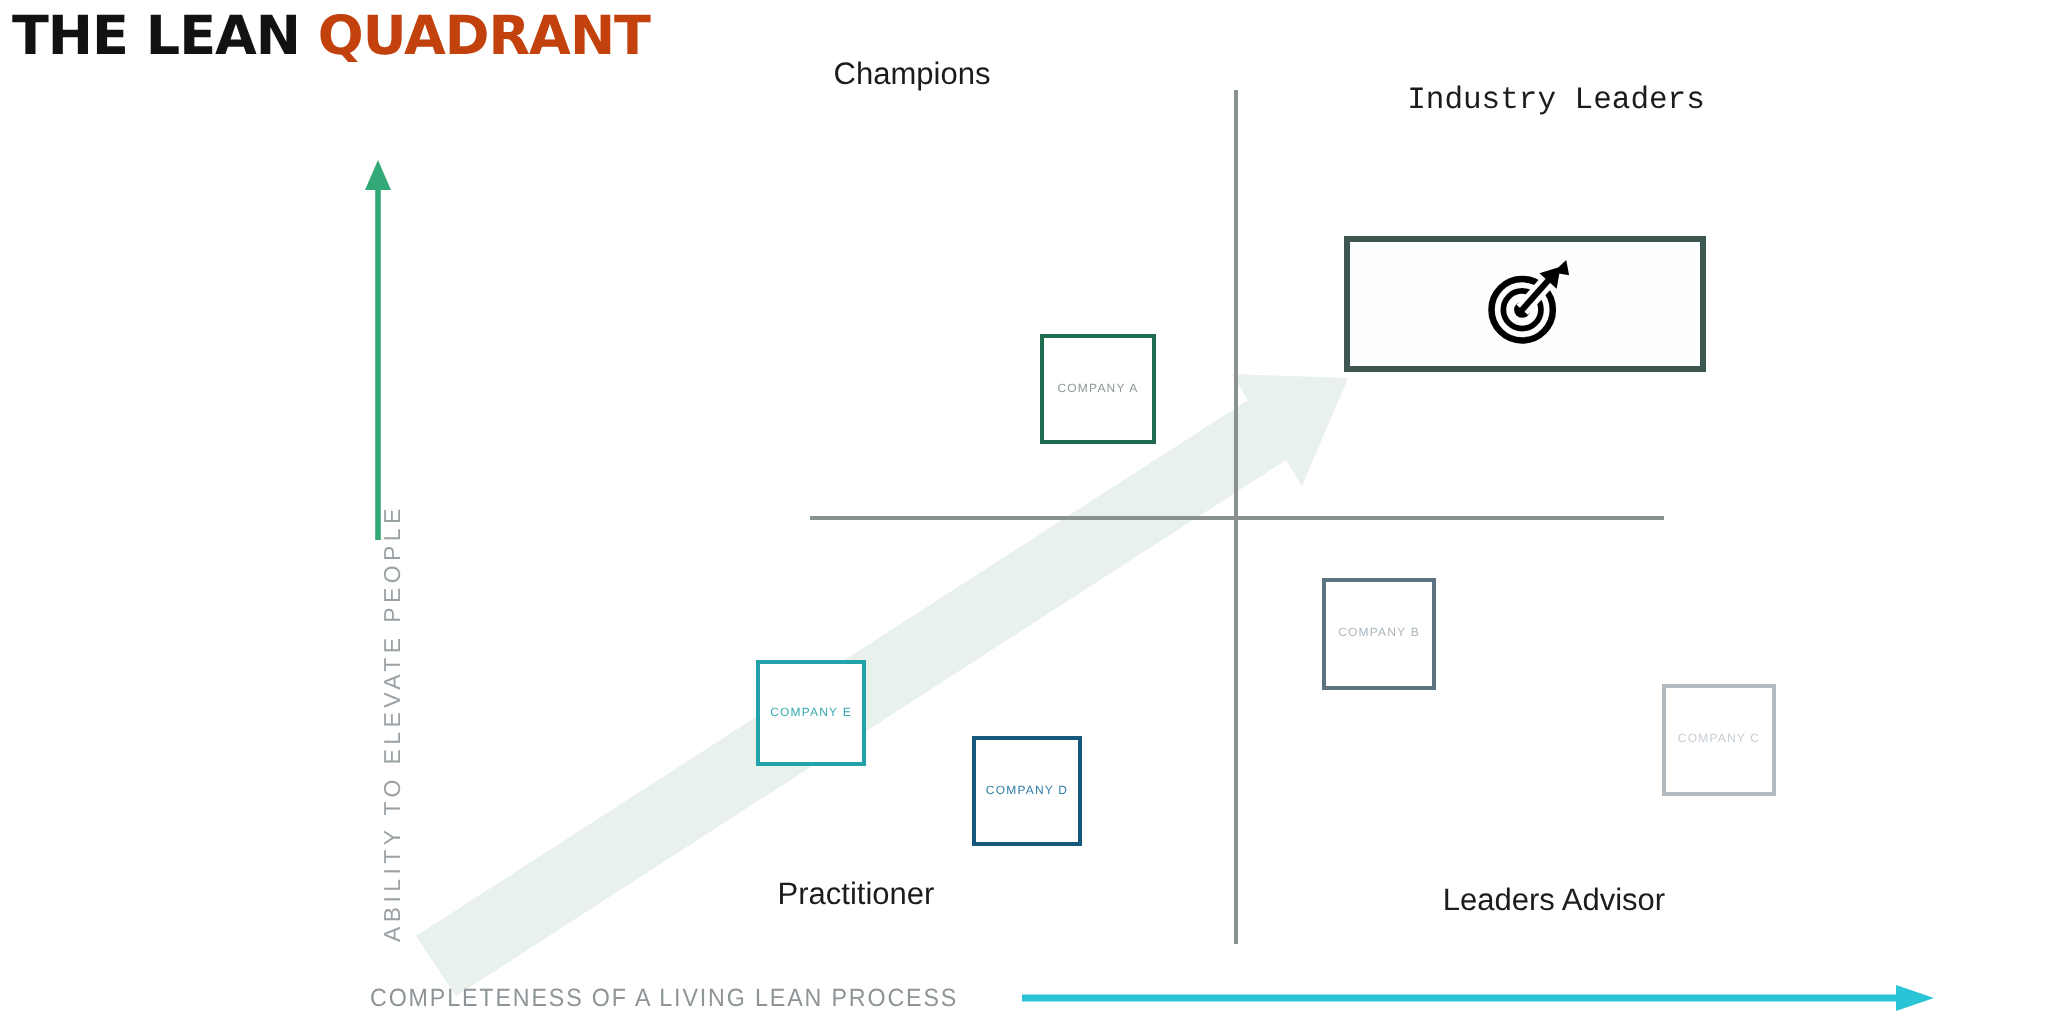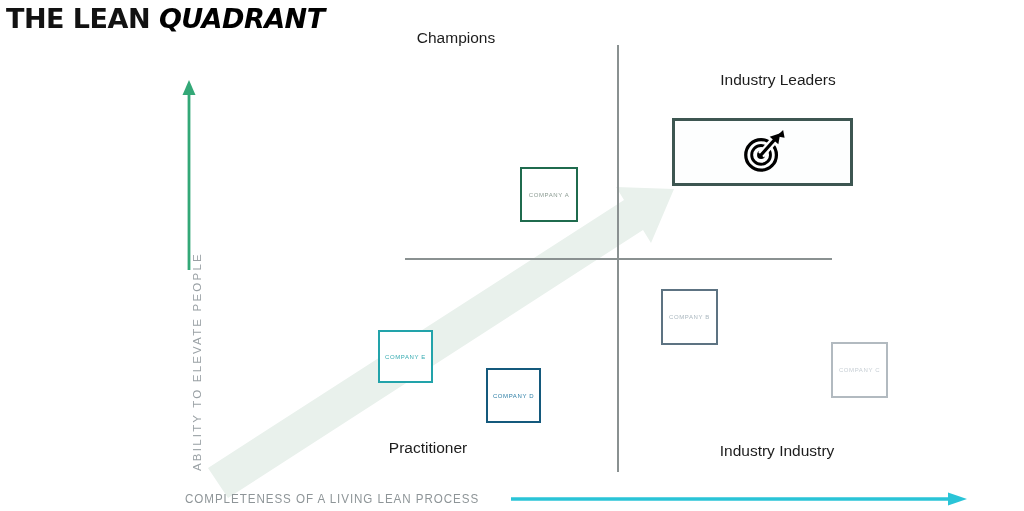--- a/index.html
+++ b/index.html
@@ -8,36 +8,36 @@
 
   .abs { position:absolute; }
 
   
   .title {
     left:6px; top:3px;
     font-family:"DejaVu Sans", sans-serif;
     font-weight:bold; font-size:27px; letter-spacing:-0.5px;
     color:#121212; white-space:nowrap;
   }
-  .title .accent { color:#000000;font-style:italic; }
+  .title .accent { color:#c2410c; }
 
   
   .trend-layer { left:0; top:0; width:1024px; height:511px; z-index:0; pointer-events:none; }
 
   
   .h-line { left:405px; top:258px; width:427px; height:1.6px; background:#8a9191; z-index:1; }
   .v-line { left:617px; top:45px; width:1.6px; height:427px; background:#8a9191; z-index:1; }
 
   
   .quad-label {
     z-index:2; font-size:15.5px; color:#1c1c1c; white-space:nowrap;
     transform:translateX(-50%);
   }
   .q-tl { left:456px; top:29px; }
-  .q-tr { left:778px; top:71px; }
+  .q-tr { left:778px; top:41px;font-family:Liberation Mono, monospace; }
   .q-bl { left:428px; top:439px; }
   .q-br { left:777px; top:442px; }
 
   
   .y-arrow { left:178px; top:78px; width:22px; height:196px; z-index:1; }
   .y-label {
     left:191px; top:471px; width:198px;
     transform:rotate(-90deg); transform-origin:0 0;
     font-size:11.5px; letter-spacing:2.2px; color:#9aa1a5;
     white-space:nowrap; z-index:1;
@@ -81,21 +81,21 @@
 <div class="abs title">
   <span>THE LEAN </span><span class="accent">QUADRANT</span>
 </div>
 
 <div class="abs h-line"></div>
 <div class="abs v-line"></div>
 
 <div class="abs quad-label q-tl">Champions</div>
 <div class="abs quad-label q-tr">Industry Leaders</div>
 <div class="abs quad-label q-bl">Practitioner</div>
-<div class="abs quad-label q-br">Industry Industry</div>
+<div class="abs quad-label q-br">Leaders Advisor</div>
 
 <svg class="abs y-arrow" viewBox="0 0 22 196" aria-hidden="true">
   <line x1="11" y1="192" x2="11" y2="16" stroke="#33a877" stroke-width="2.8"></line>
   <polygon points="11,2 4.5,17 17.5,17" fill="#33a877"></polygon>
 </svg>
 <div class="abs y-label">ABILITY TO ELEVATE PEOPLE</div>
 
 <div class="abs x-label">COMPLETENESS OF A LIVING LEAN PROCESS</div>
 <svg class="abs x-arrow" viewBox="0 0 465 20" aria-hidden="true">
   <line x1="6" y1="10" x2="446" y2="10" stroke="#2ac4d7" stroke-width="3.4"></line>

